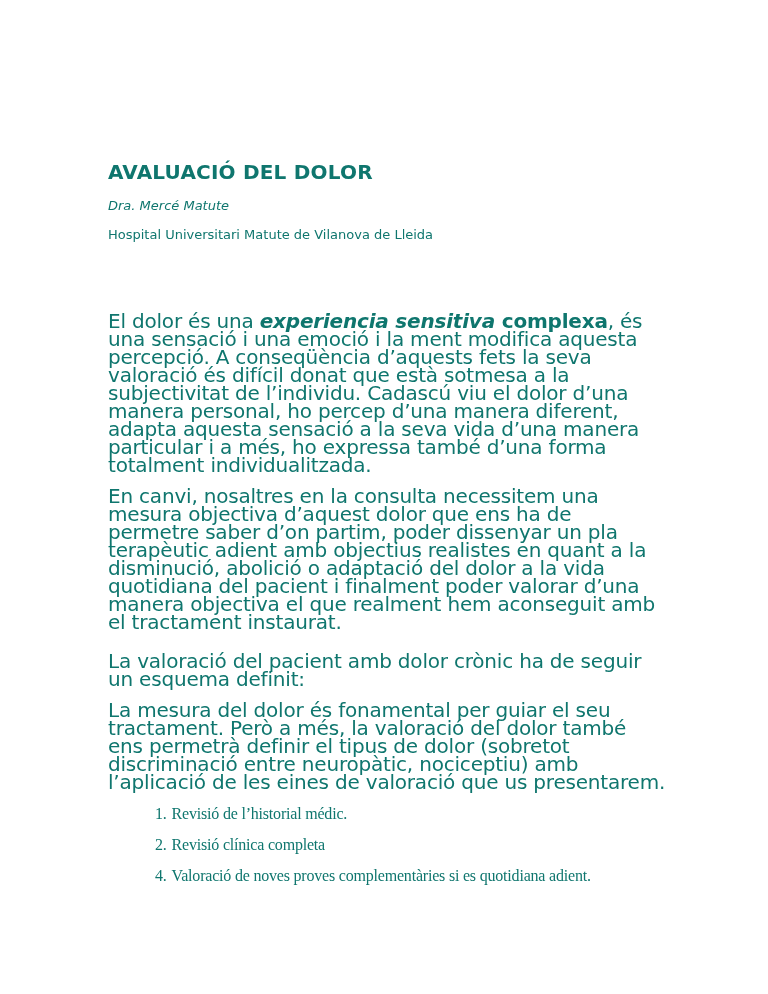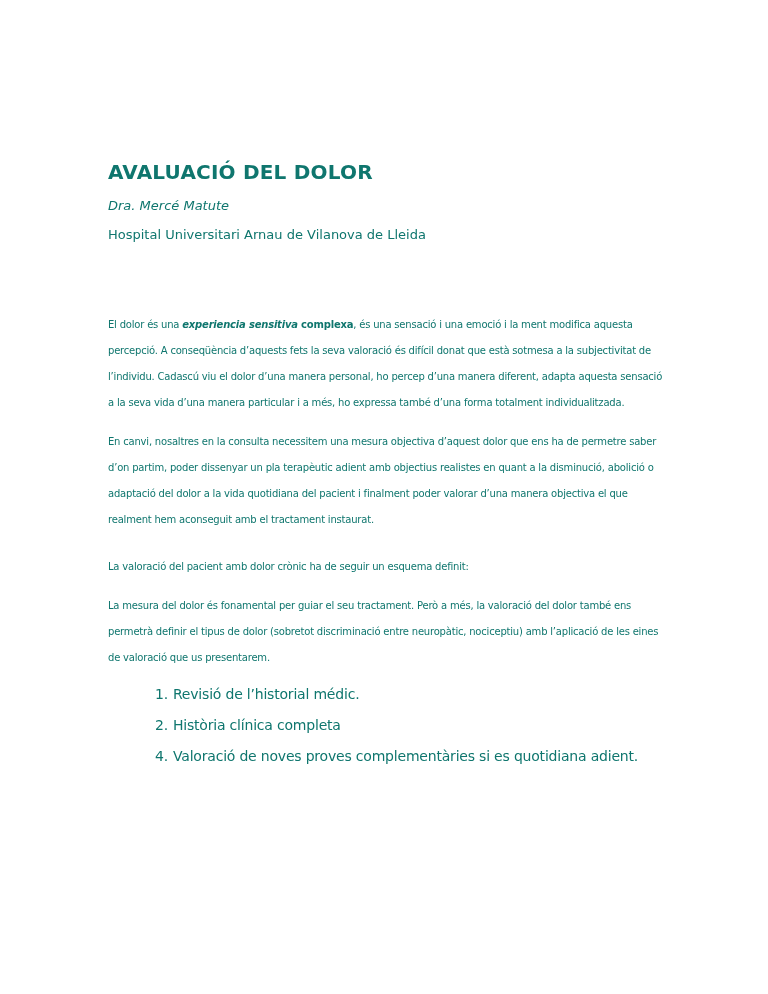--- a/index.html
+++ b/index.html
@@ -28,68 +28,69 @@
     line-height: 15px;
     font-style: italic;
     margin: 0 0 14px 0;
   }
   .affiliation {
     font-size: 13px;
     line-height: 15px;
     margin: 0 0 70px 0;
   }
   .body-para {
-    font-size: 10px;
-    line-height: 26px;
+    font-size: 20px;
+    line-height: 18px;
     letter-spacing: -0.2px;
     margin: 0 0 13px 0;
     max-width: 558px;
   }
   .bi { font-weight: bold; font-style: italic; }
   .b  { font-weight: bold; }
   .list-intro {
     margin-top: 21px;
   }
   .numbered-list {
     margin-top: 0;
   }
   .list-item {
-    font-size: 14px;
+    font-size: 16px;
     line-height: 20.5px;
     letter-spacing: -0.2px;
     margin: 0 0 10.5px 47px;
+    font-family: Liberation Serif, serif;
   }
   .list-item .num {
     display: inline-block;
     padding-right: 5px;
   }
 </style>
 </head>
 <body>
 
 <div class="page">
   <div class="content">
 
     <h1 class="title">AVALUACIÓ DEL DOLOR</h1>
 
     <p class="byline">Dra. Mercé Matute</p>
 
-    <p class="affiliation">Hospital Universitari Arnau de Vilanova de Lleida</p>
+    <p class="affiliation">Hospital Universitari Matute de Vilanova de Lleida</p>
 
     <p class="body-para"><span>El dolor és una </span><span class="bi">experiencia sensitiva </span><span class="b">complexa</span><span>, és una sensació i una emoció i la ment modifica aquesta percepció. A conseqüència d’aquests fets la seva valoració és difícil donat que està sotmesa a la subjectivitat de l’individu. Cadascú  viu el dolor d’una manera personal, ho percep d’una manera diferent, adapta aquesta sensació a la seva vida d’una manera particular i a més, ho expressa també d’una forma totalment individualitzada.</span></p>
 
     <p class="body-para">En canvi, nosaltres en  la consulta necessitem una mesura objectiva d’aquest dolor que ens ha de permetre saber d’on partim, poder dissenyar un pla terapèutic  adient amb objectius realistes en quant a la disminució, abolició o adaptació del dolor a la vida quotidiana del pacient i finalment poder valorar d’una manera objectiva el que realment hem aconseguit amb el tractament instaurat.</p>
 
     <p class="body-para list-intro">La valoració del pacient amb dolor crònic ha de seguir un esquema definit:</p>
 
     <p class="body-para">La mesura  del dolor és fonamental per guiar el seu tractament. Però a més, la valoració del dolor també ens permetrà definir el tipus de dolor (sobretot discriminació entre neuropàtic, nociceptiu) amb l’aplicació de les eines de valoració que us presentarem.</p>
 
     <div class="numbered-list">
       <div class="list-item"><span class="num">1.</span><span>Revisió de l’historial médic.</span></div>
 
-      <div class="list-item"><span class="num">2.</span><span>Història clínica completa</span></div>
+      <div class="list-item"><span class="num">2.</span><span>Revisió clínica completa</span></div>
 
 
       <div class="list-item"><span class="num">4.</span><span>Valoració de noves proves complementàries si es quotidiana adient.</span></div>
     </div>
 
   </div>
 </div>
 
 </body></html>

